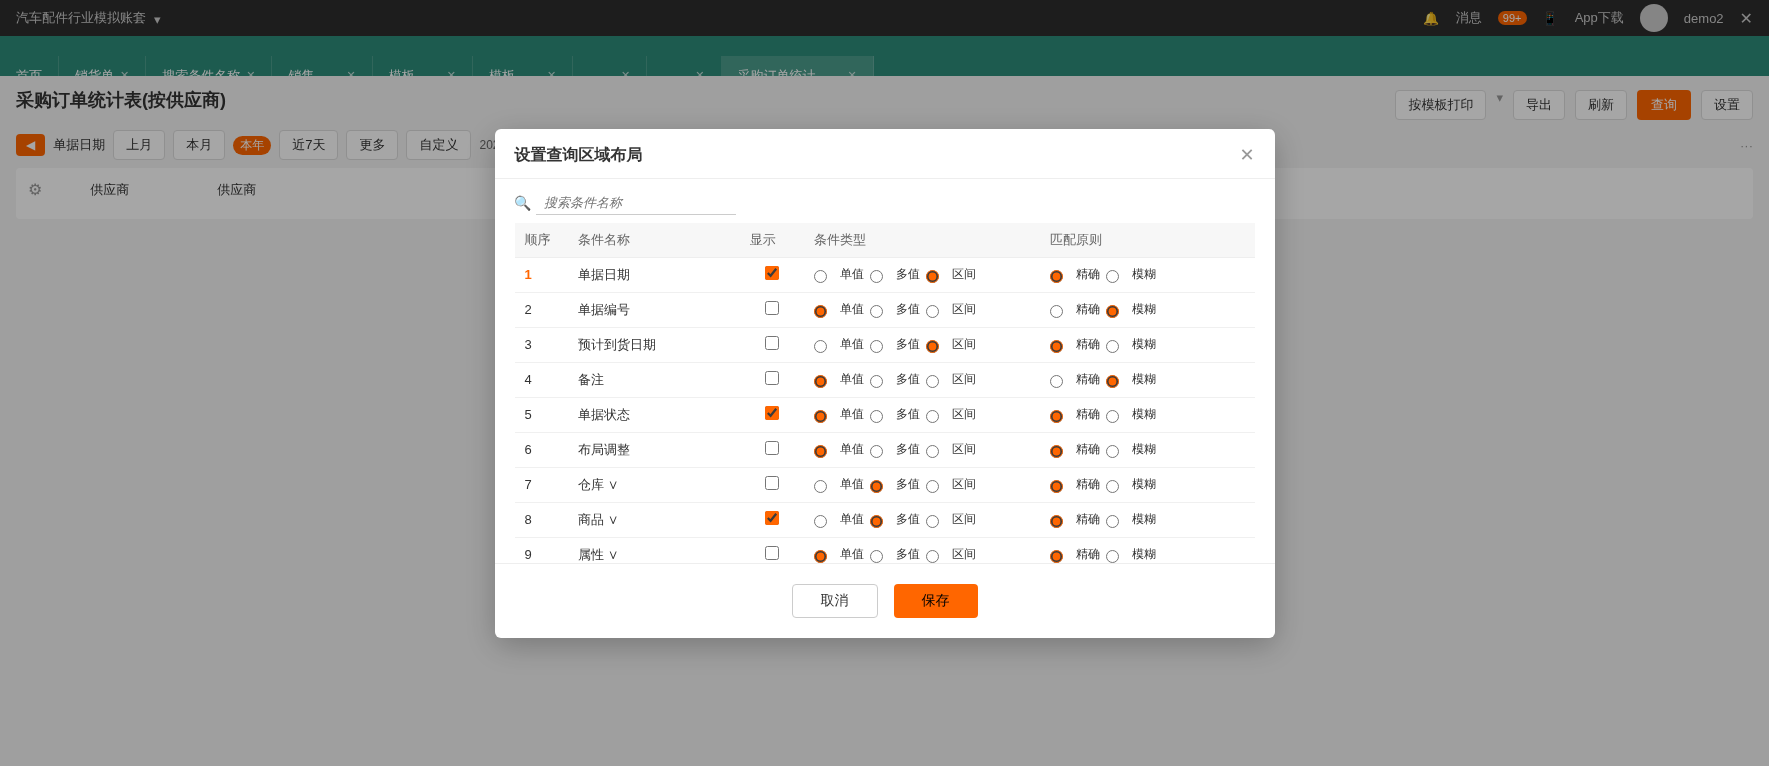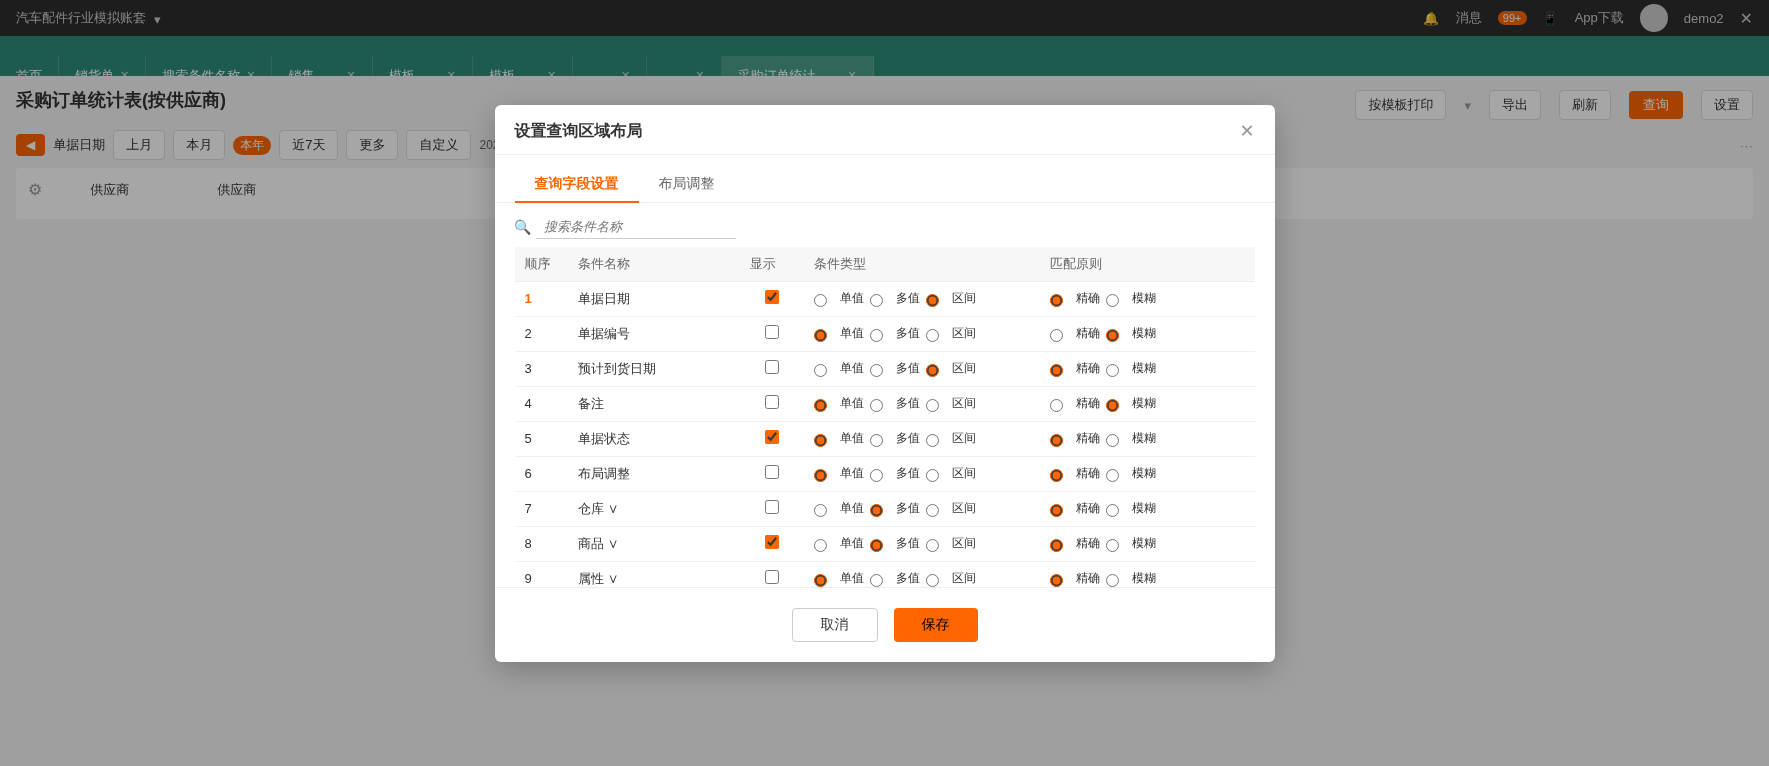--- a/index.html
+++ b/index.html
@@ -256,21 +256,21 @@
   </div>
   <div class="nav-tab active">
     <span>采购订单统计……</span>
     <span class="close-x">✕</span>
   </div>
 </div>
 
 <div class="page-area">
   <div style="display:flex; justify-content:space-between; align-items:center; margin-bottom:8px;">
     <h2 class="page-title">采购订单统计表(按供应商)</h2>
-    <div style="display:flex; gap:18px; align-items:center;">
+    <div style="display:flex; gap:10px; ">
       <button class="btn-white">按模板打印</button>
       <span style="color:#999;">▾</span>
       <button class="btn-white">导出</button>
       <button class="btn-white">刷新</button>
       <button class="btn-orange">查询</button>
       <button class="btn-white">设置</button>
     </div>
   </div>
 
   <div class="toolbar">
@@ -298,28 +298,20 @@
 </div>
 
 <div class="overlay">
   <div class="modal">
 
     <div class="modal-header">
       <span class="modal-title">设置查询区域布局</span>
       <span class="modal-close">✕</span>
     </div>
 
-    <div class="modal-tabs">
-      <div class="modal-tab active">
-        <span>查询字段设置</span>
-      </div>
-      <div class="modal-tab">
-        <span>布局调整</span>
-      </div>
-    </div>
 
     <div class="modal-search">
       <span class="search-icon-span">🔍</span>
       <input type="text" placeholder="搜索条件名称" style="border-top: none; border-right: none; border-left: none; border-image: initial; border-bottom: 1px solid rgb(204, 204, 204); outline: none; padding: 4px 8px; font-size: 13px; width: 200px; color: rgb(153, 153, 153);">
     </div>
 
     <div class="modal-table-wrap">
       <table class="modal-table">
         <thead>
           <tr>

